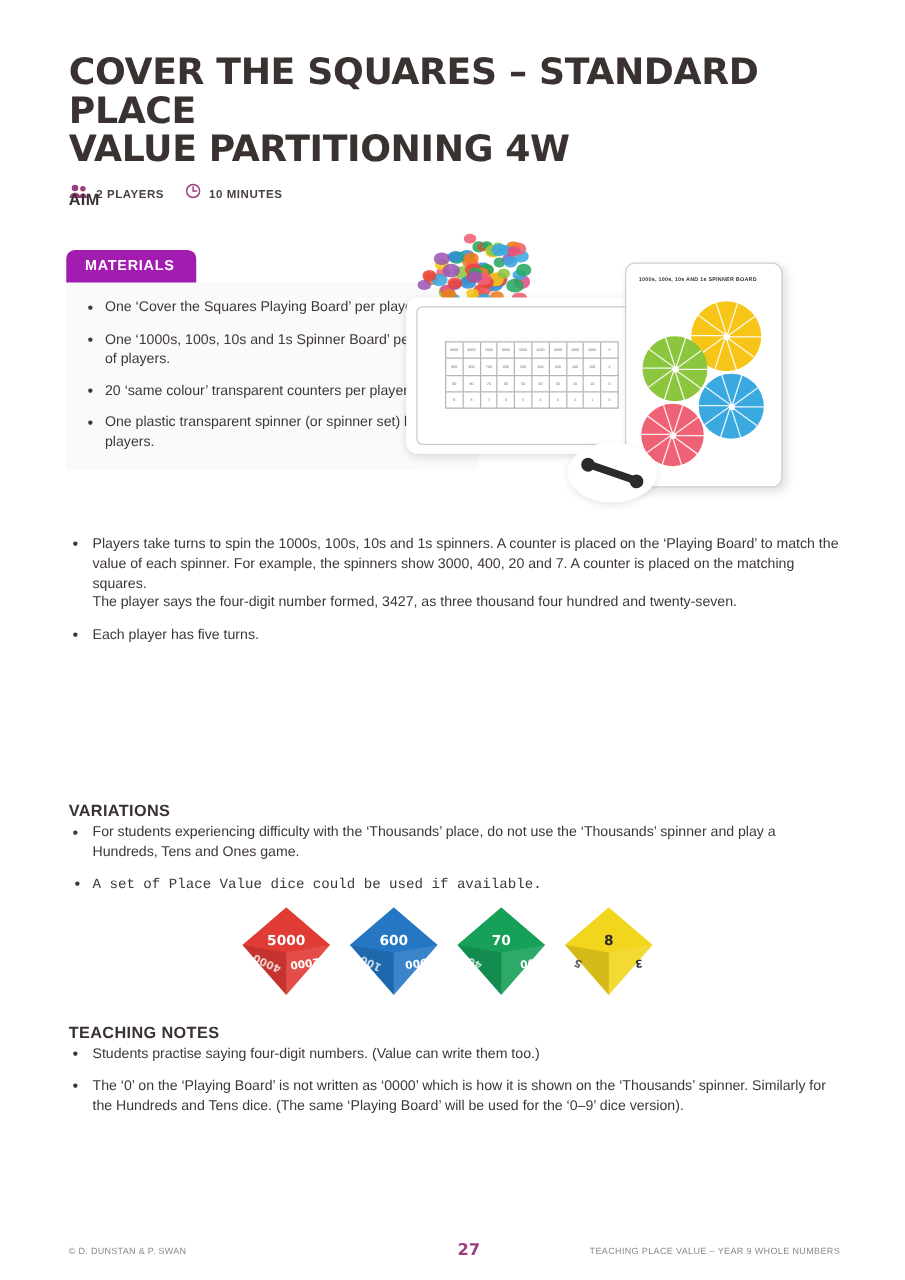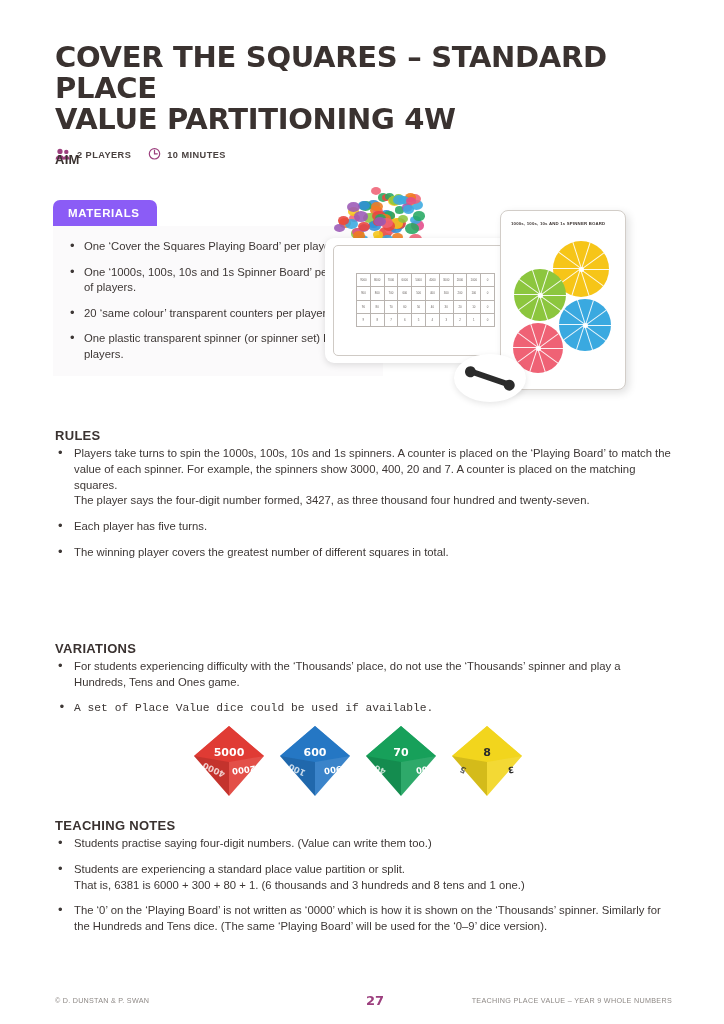--- a/index.html
+++ b/index.html
@@ -36,21 +36,21 @@
     color: #3a3230; text-transform: uppercase; margin-bottom: 3px;
   }
   .body-txt { font-size: 11.3px; line-height: 15.5px; color: #3d3735; }
 
   .aim { position: absolute; left: 55px; top: 152px; width: 420px; }
 
   
   .materials { position: absolute; left: 53px; top: 200px; width: 330px; }
   .mat-tab {
     display: inline-block;
-    background: #8b5cf6;
+    background: #a21caf;
     color: #fff;
     font-size: 11.5px; font-weight: bold; letter-spacing: 0.6px;
     padding: 7px 17px 7px 15px;
     border-radius: 7px 7px 0 0;
     text-transform: uppercase;
   }
   .mat-body {
     background: #fbfafb;
     padding: 13px 12px 13px 14px;
     min-height: 150px;
@@ -406,26 +406,24 @@
           <div class="seg" style="transform: rotate(324deg);"></div>
         </div>
     </div>
 
     <div class="spinner-arrow">
       <div class="arrow-needle"></div>
     </div>
   </div>
 
   <div class="block" style="top:428px;">
-    <div class="sec-head">RULES</div>
     <ul class="blist">
       <li style="white-space: pre-line;">Players take turns to spin the 1000s, 100s, 10s and 1s spinners. A counter is placed on the ‘Playing Board’ to match the value of each spinner. For example, the spinners show 3000, 400, 20 and 7. A counter is placed on the matching squares.
 The player says the four-digit number formed, 3427, as three thousand four hundred and twenty-seven.</li>
       <li style="white-space: pre-line;">Each player has five turns.</li>
-      <li style="white-space: pre-line;">The winning player covers the greatest number of different squares in total.</li>
     </ul>
   </div>
 
   <div class="block" style="top:641px;">
     <div class="sec-head">VARIATIONS</div>
     <ul class="blist">
       <li style="white-space: pre-line;">For students experiencing difficulty with the ‘Thousands’ place, do not use the ‘Thousands’ spinner and play a Hundreds, Tens and Ones game.</li>
       <li style="white-space: pre-line; font-family: Liberation Mono, monospace;">A set of Place Value dice could be used if available.</li>
     </ul>
   </div>
@@ -474,22 +472,20 @@
         <div class="die-lbl-top" style="color: rgb(43, 43, 43);">8</div>
         <div class="die-lbl-l" style="color: rgb(43, 43, 43);">5</div>
         <div class="die-lbl-r" style="color: rgb(43, 43, 43);">3</div>
       </div>
     </div>
 
   <div class="block" style="top:818px;">
     <div class="sec-head">TEACHING NOTES</div>
     <ul class="blist">
       <li style="white-space: pre-line;">Students practise saying four-digit numbers. (Value can write them too.)</li>
-      <li style="white-space: pre-line;">Students are experiencing a standard place value partition or split.
-That is, 6381 is 6000 + 300 + 80 + 1. (6 thousands and 3 hundreds and 8 tens and 1 one.)</li>
       <li style="white-space: pre-line;">The ‘0’ on the ‘Playing Board’ is not written as ‘0000’ which is how it is shown on the ‘Thousands’ spinner. Similarly for the Hundreds and Tens dice. (The same ‘Playing Board’ will be used for the ‘0–9’ dice version).</li>
     </ul>
   </div>
 
   <div class="footer">
     <div class="f-left">© D. DUNSTAN &amp; P. SWAN</div>
     <div class="f-page">27</div>
     <div class="f-right">TEACHING PLACE VALUE – YEAR 9 WHOLE NUMBERS</div>
   </div>
 

